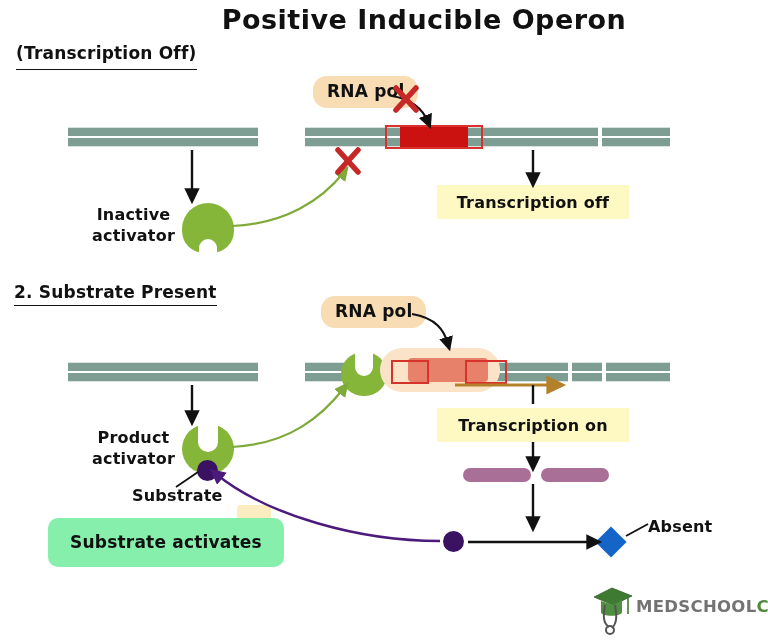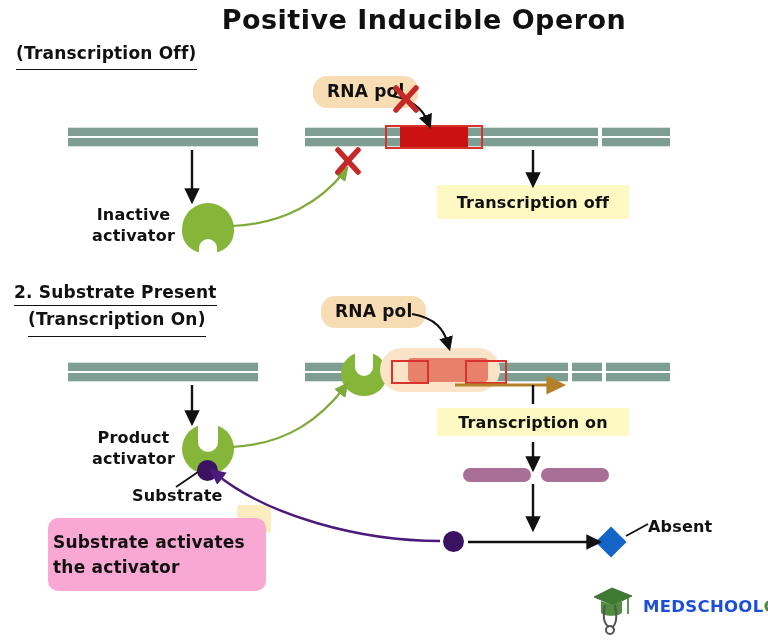--- a/index.html
+++ b/index.html
@@ -192,23 +192,24 @@
   
   .mrna-bar {
     position: absolute;
     height: 14px;
     background: #aa6f96;
     border-radius: 7px;
   }
   
   #callout {
     position: absolute;
-    background: #f9a8d4;
+    background: #86efac;
     border-radius: 10px;
-    padding: 12px 5px;
+    padding: 12px 14px;
+    text-align: center;
     font-size: 17px;
     font-weight: 700;
     color: #111;
     line-height: 1.45;
     white-space: nowrap;
   }
   #callout-tab {
     position: absolute;
     background: #fcedc0;
     border-radius: 3px;
@@ -241,21 +242,21 @@
   }
   #logo-text {
     position: absolute;
     left: 48px;
     top: 14px;
     font-size: 16.5px;
     font-weight: 700;
     letter-spacing: 0.3px;
     white-space: nowrap;
   }
-  #logo-text .a { color: #1d4ed8; margin-left: 7px; }
+  #logo-text .a { color: #737373; }
   #logo-text .b { color: #4f8a3f; }
 </style>
 </head>
 <body>
 
 <div id="stage">
 
   <div id="title" class="hand">Positive Inducible Operon</div>
 
   <div id="head1" class="section-head hand">
@@ -276,21 +277,20 @@
   </div>
   <div class="label center" style="left:92px; top:205px;">
     <span class="hand">Inactive</span><br>
     <span class="hand">activator</span>
   </div>
 
   <div class="result-box hand" style="left:437px; top:185px; width:192px; height:34px;">Transcription off</div>
 
   <div id="head2" class="section-head hand">
     <span class="l1">2. Substrate Present</span>
-    <span class="l2">(Transcription On)</span>
   </div>
 
   <div class="dna" style="left:68px; top:362px; width:190px;"></div>
 
   <div class="dna" style="left:305px; top:362px; width:365px;"></div>
   <div class="dna-gap" style="left:568px; top:360px;"></div>
   <div class="dna-gap" style="left:602px; top:360px;"></div>
   <div class="dna-red" style="left:455px; top:362px; width:18px;"></div>
 
   <div class="activator-active" style="left:341px; top:352px; width:46px; height:44px; border-radius:23px;">
@@ -307,29 +307,28 @@
   <div class="activator-active" style="left:182px; top:424px;">
     <div class="slot"></div>
   </div>
   <div class="substrate-dot" style="left:197px; top:460px;"></div>
   <div class="label center" style="left:92px; top:428px;">
     <span class="hand">Product</span><br>
     <span class="hand">activator</span>
   </div>
   <div class="label hand" style="left:112px; top:486px;margin-left:20px;">Substrate</div>
 
-  <div class="result-box hand" style="left:437px; top:408px; width:192px; height:28px;">Transcription on</div>
+  <div class="result-box hand" style="left:437px; top:408px; width:192px; height:34px;">Transcription on</div>
 
   <div class="mrna-bar" style="left:463px; top:468px; width:68px;"></div>
   <div class="mrna-bar" style="left:541px; top:468px; width:68px;"></div>
 
   <div id="callout-tab" style="left:237px; top:505px; width:34px; height:28px;"></div>
   <div id="callout" style="left:48px; top:518px; width:208px;">
     <span class="hand">Substrate activates</span><br>
-    <span class="hand">the activator</span>
   </div>
 
   <div class="substrate-dot" style="left:443px; top:531px;"></div>
   <div class="product-diamond" style="left:600px; top:531px;"></div>
   <div class="label hand" style="left:648px; top:517px;">Absent</div>
 
   <svg id="overlay" viewBox="0 0 768 640">
     <defs>
       <marker id="ah-black" markerWidth="7" markerHeight="7" refX="3.2" refY="3.2" orient="auto">
         <path d="M0,0 L6.6,3.2 L0,6.4 Z" fill="#111111"></path>

